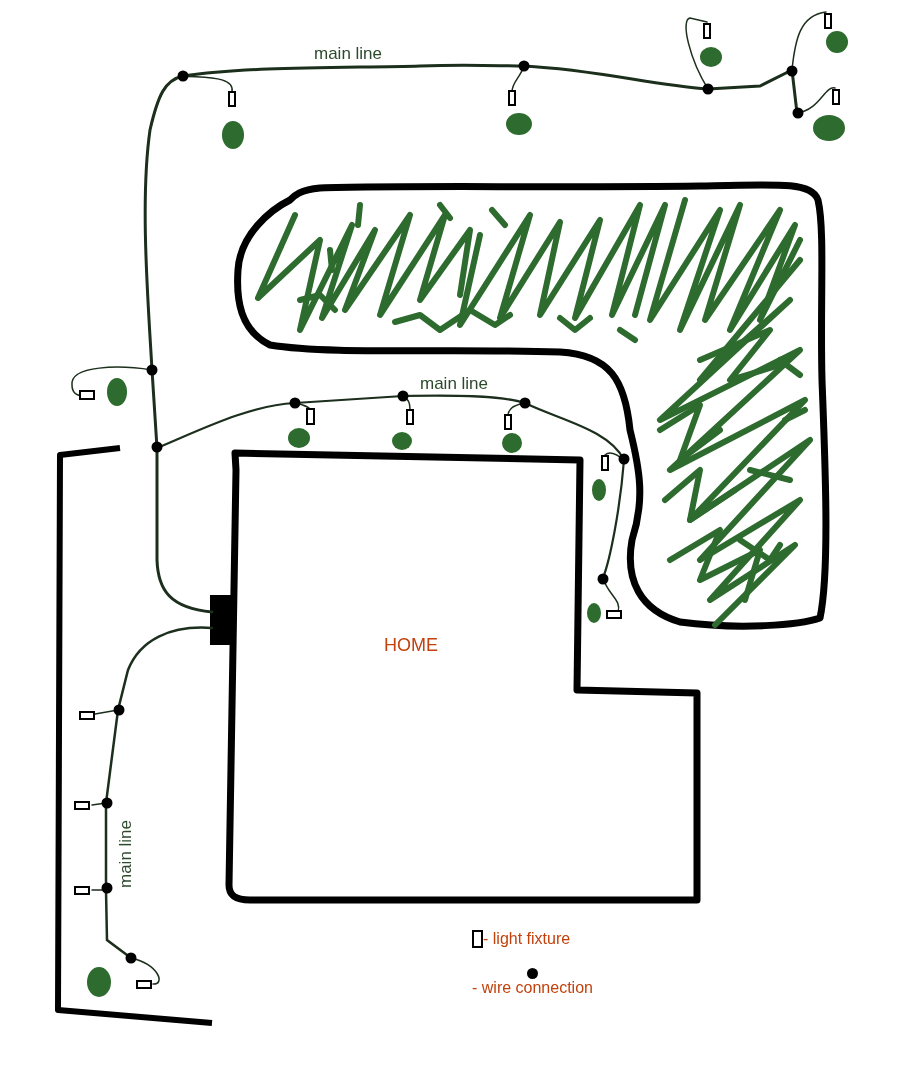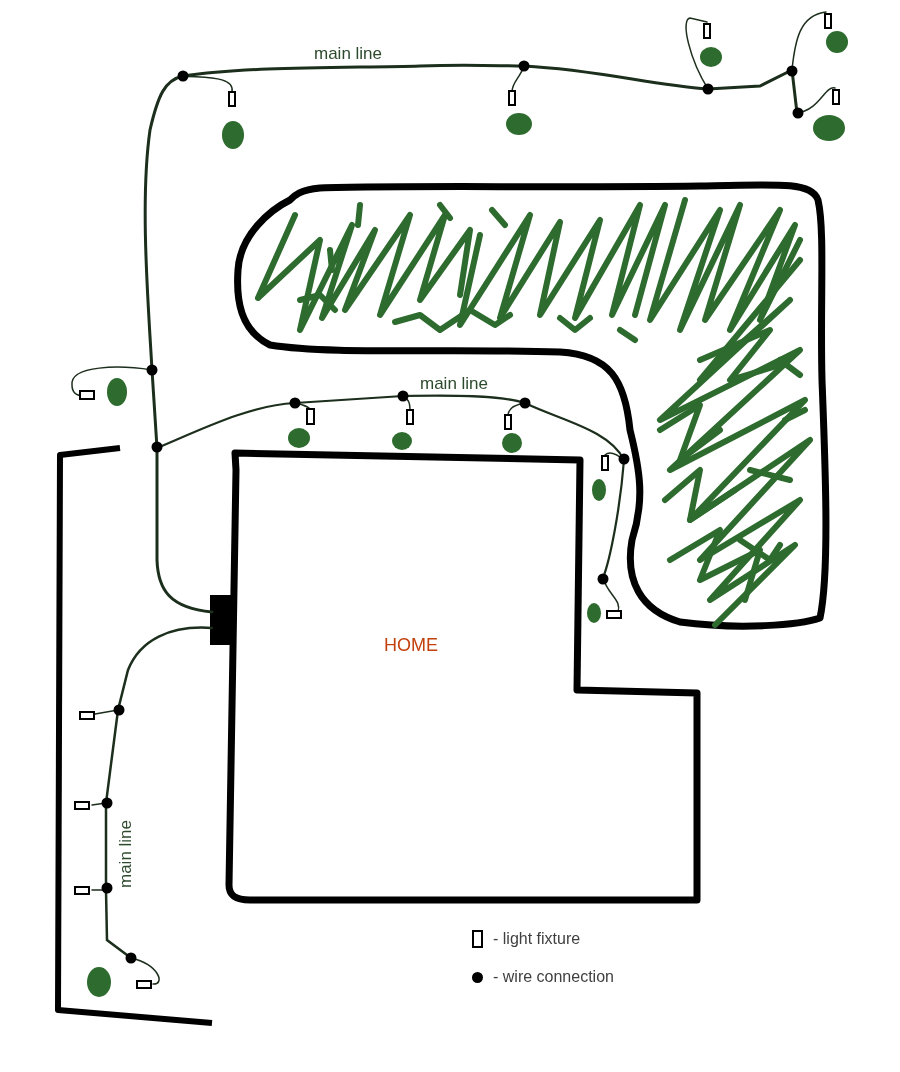--- a/index.html
+++ b/index.html
@@ -1,21 +1,21 @@
 <!DOCTYPE html>
 <html><head>
 <meta charset="utf-8">
 <style>
   html,body{margin:0;padding:0;background:#ffffff;}
   body{width:900px;height:1072px;position:relative;overflow:hidden;font-family:"Liberation Sans",sans-serif;}
   #canvas{position:absolute;left:0;top:0;width:900px;height:1072px;}
   .lbl{position:absolute;font-family:"Liberation Sans",sans-serif;color:#2d4a2d;font-size:17px;white-space:nowrap;}
   .home-lbl{position:absolute;left:384px;top:635px;font-size:18px;color:#c2410c;font-family:"Liberation Sans",sans-serif;}
   .vert{transform:rotate(-90deg);transform-origin:left top;}
-  .legend-row{position:absolute;display:flex;align-items:center;gap:10px;font-size:16px;color:#404040;font-family:"Liberation Sans",sans-serif;}
+  .legend-row{position:absolute;display:flex;align-items:center;font-size:16px;color:#c2410c;font-family:"Liberation Sans",sans-serif;}
   .lg-fix{width:7px;height:14px;border:2px solid #000;box-sizing:content-box;}
   .lg-dot{width:11px;height:11px;border-radius:50%;background:#000;}
 </style>
 </head>
 <body>
 
 <svg id="canvas" viewBox="0 0 900 1072" xmlns="http://www.w3.org/2000/svg">
 
   <g>
     <path d="M290,200 C270,210 240,235 238,270 C236,300 240,330 270,345 C330,355 450,348 560,352 C610,355 625,380 630,430 C640,470 645,500 632,540 C625,580 640,610 680,622 C740,630 800,625 820,618 C830,570 825,460 822,380 C820,300 825,230 818,200 C812,182 780,184 700,186 C550,188 400,185 320,188 C300,190 295,195 290,200 Z" fill="none" stroke="#000" stroke-width="7" stroke-linejoin="round"></path>
@@ -122,17 +122,17 @@
 <div class="lbl" style="left:314px;top:44px;">main line</div>
 <div class="lbl" style="left:420px;top:374px;">main line</div>
 <div class="lbl vert" style="left:116px;top:888px;">main line</div>
 <div class="home-lbl">HOME</div>
 
 <div>
   <div class="legend-row" style="left:472px;top:930px;">
     <span class="lg-fix"></span>
     <span>- light fixture</span>
   </div>
-  <div class="legend-row" style="left:472px;top:968px;">
+  <div class="legend-row" style="left:472px;top:968px;flex-direction:column;">
     <span class="lg-dot"></span>
     <span>- wire connection</span>
   </div>
 </div>
 
 </body></html>

